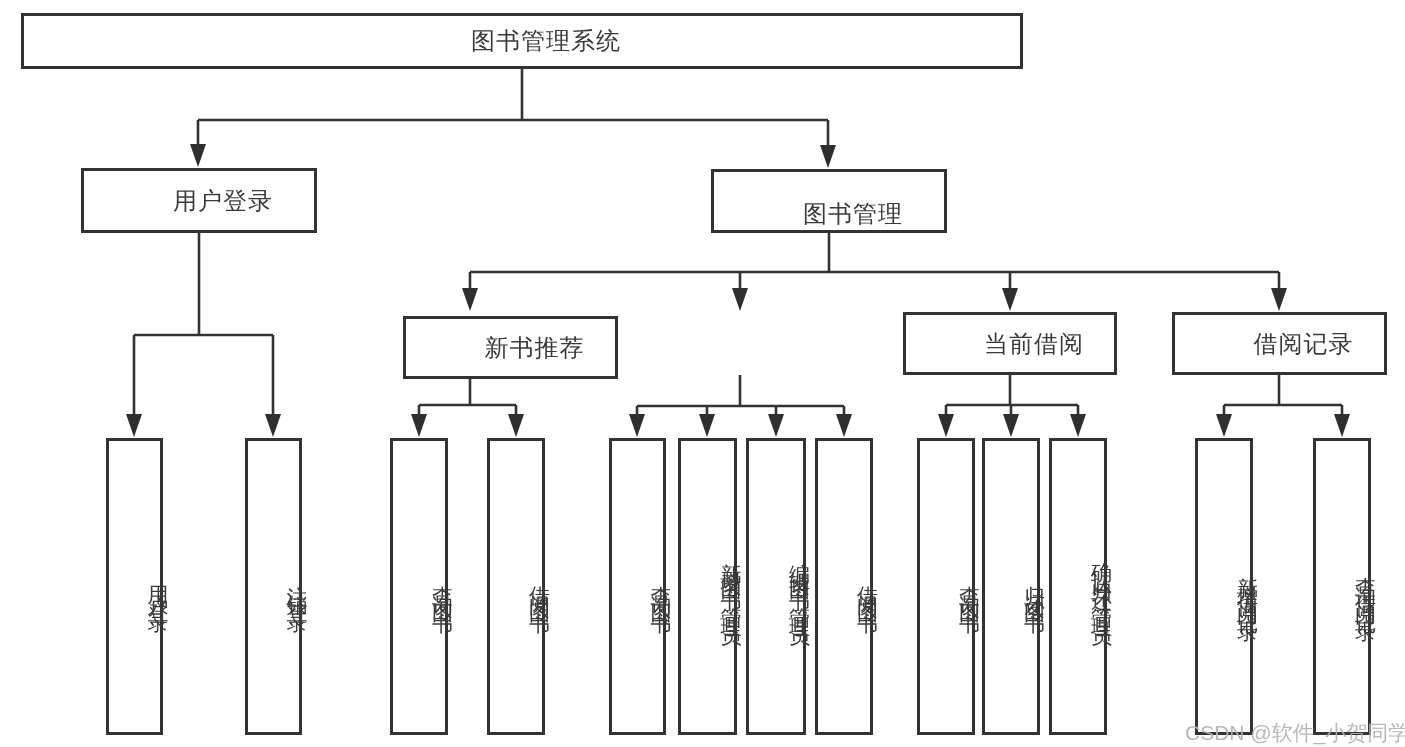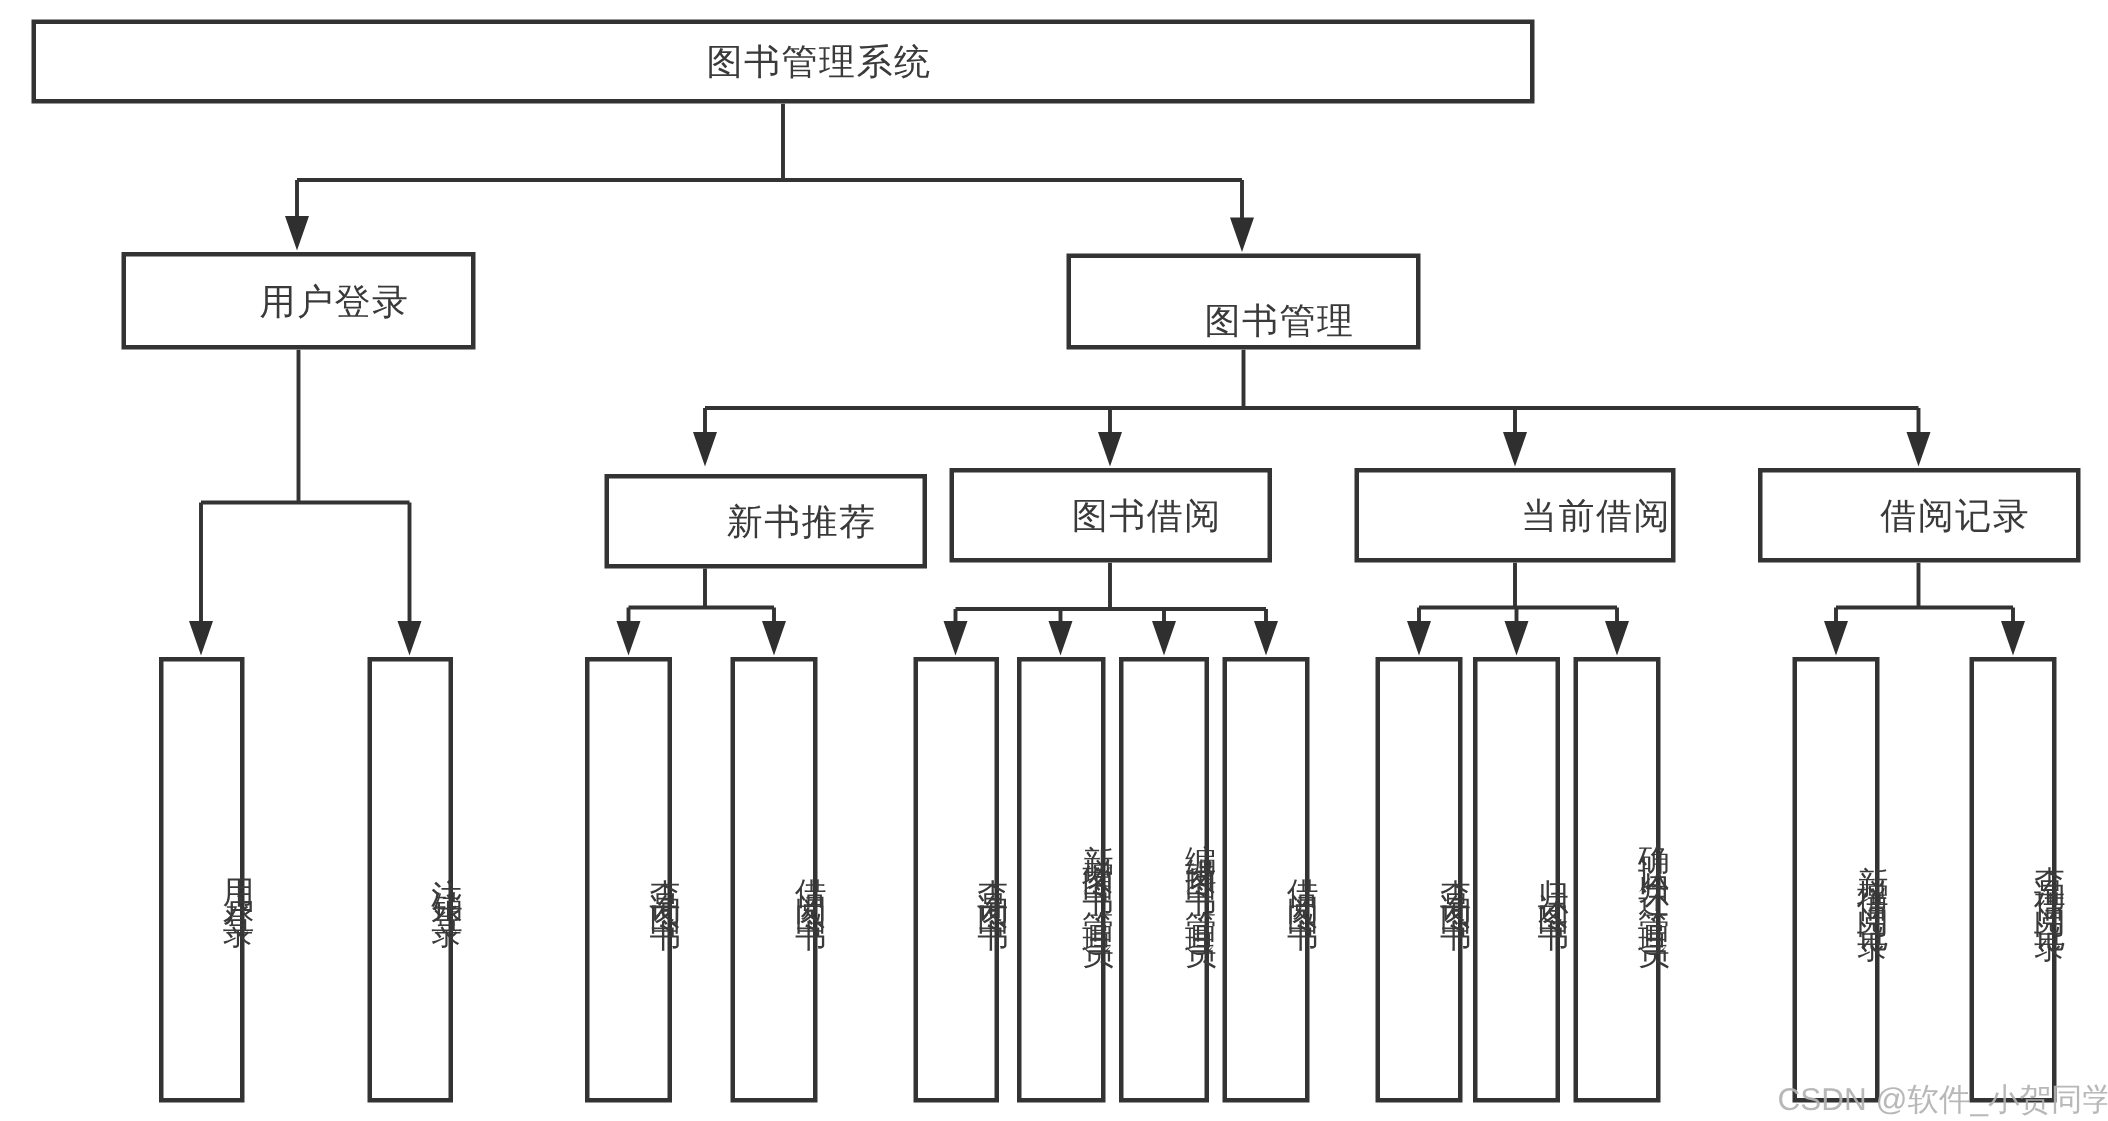--- a/index.html
+++ b/index.html
@@ -118,24 +118,21 @@
   <div class="box" style="left:81px; top:168px; width:236px; height:65px;">
     <span class="hlabel">用户登录</span>
   </div>
   <div class="box" style="left:711px; top:169px; width:236px; height:64px;align-items:flex-end;">
     <span class="hlabel">图书管理</span>
   </div>
 
   <div class="box" style="left:363px; top:316px; width:215px; height:63px;margin-left:40px;">
     <span class="hlabel">新书推荐</span>
   </div>
-  <div class="box" style="left:633px; top:312px; width:215px; height:63px;">
-    <span class="hlabel">图书借阅</span>
-  </div>
-  <div class="box" style="left:903px; top:312px; width:214px; height:63px;justify-content:flex-end;">
+  <div class="box" style="left:903px; top:312px; width:214px; height:63px;">
     <span class="hlabel">当前借阅</span>
   </div>
   <div class="box" style="left:1172px; top:312px; width:215px; height:63px;">
     <span class="hlabel">借阅记录</span>
   </div>
 
   <div class="box" style="left:106px; top:438px; width:57px; height:297px;">
     <span class="vtext">用户登录</span>
   </div>
   <div class="box" style="left:245px; top:438px; width:57px; height:297px;">

